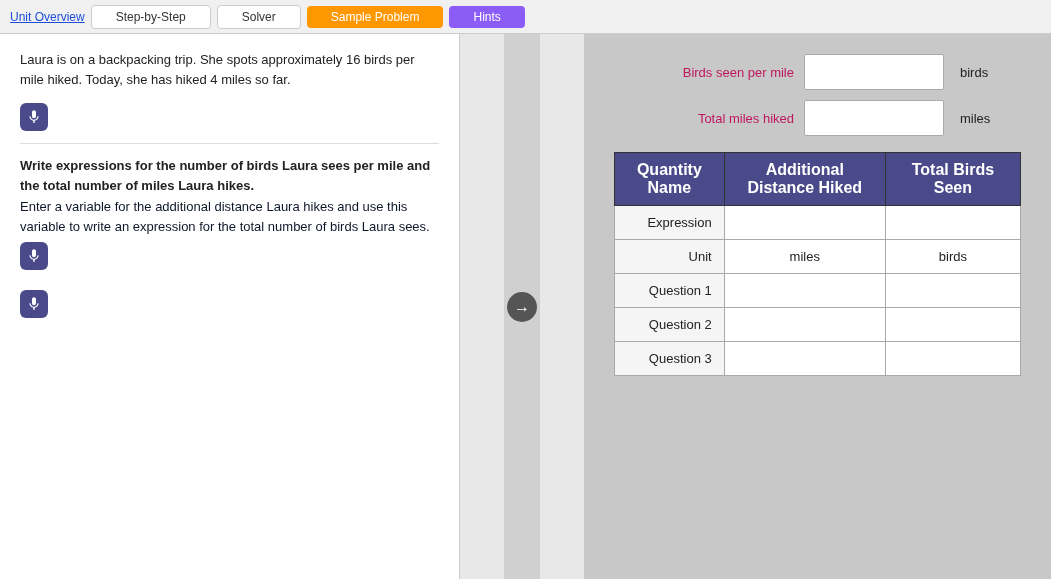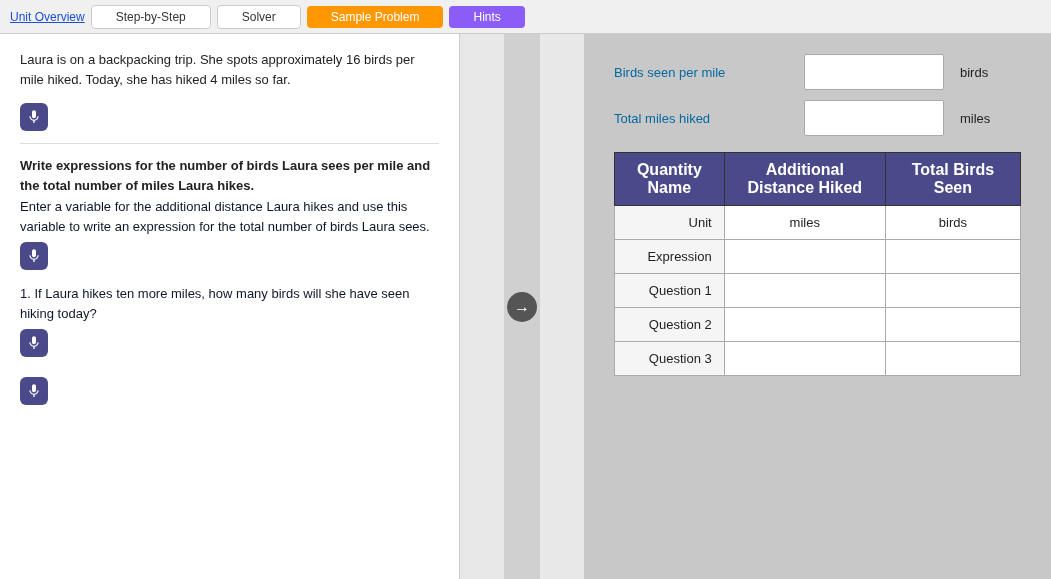--- a/index.html
+++ b/index.html
@@ -162,22 +162,22 @@
     
     .input-row {
       display: flex;
       align-items: center;
       margin-bottom: 10px;
       gap: 10px;
     }
 
     .input-label {
       font-size: 13px;
-      color: #0369a1;
-      text-align: left;
+      color: #be185d;
+      text-align: right;
       width: 180px;
       min-width: 180px;
     }
 
     .input-box {
       width: 140px;
       height: 36px;
       background: white;
       border: 1px solid #aaa;
       border-radius: 2px;
@@ -265,31 +265,20 @@
     <div class="question-item">
       <p class="question-bold">Write expressions for the number of birds Laura sees per mile and the total number of miles Laura hikes.</p>
       <p class="question-normal">Enter a variable for the additional distance Laura hikes and use this variable to write an expression for the total number of birds Laura sees.</p>
       <div class="mic-icon" style="margin-top:6px;">
         <svg viewBox="0 0 24 24" xmlns="http://www.w3.org/2000/svg">
           <path d="M12 14c1.66 0 3-1.34 3-3V5c0-1.66-1.34-3-3-3S9 3.34 9 5v6c0 1.66 1.34 3 3 3zm5.3-3c0 3-2.54 5.1-5.3 5.1S6.7 14 6.7 11H5c0 3.41 2.72 6.23 6 6.72V21h2v-3.28c3.28-.48 6-3.3 6-6.72h-1.7z"></path>
         </svg>
       </div>
     </div>
 
-    <div class="question-item">
-      <p class="question-normal">
-        <span>1.</span>
-        <span> If Laura hikes ten more miles, how many birds will she have seen hiking today?</span>
-      </p>
-      <div class="mic-icon" style="margin-top:6px;">
-        <svg viewBox="0 0 24 24" xmlns="http://www.w3.org/2000/svg">
-          <path d="M12 14c1.66 0 3-1.34 3-3V5c0-1.66-1.34-3-3-3S9 3.34 9 5v6c0 1.66 1.34 3 3 3zm5.3-3c0 3-2.54 5.1-5.3 5.1S6.7 14 6.7 11H5c0 3.41 2.72 6.23 6 6.72V21h2v-3.28c3.28-.48 6-3.3 6-6.72h-1.7z"></path>
-        </svg>
-      </div>
-    </div>
 
     <div class="question-item">
       <div class="mic-icon" style="margin-top:6px;">
         <svg viewBox="0 0 24 24" xmlns="http://www.w3.org/2000/svg">
           <path d="M12 14c1.66 0 3-1.34 3-3V5c0-1.66-1.34-3-3-3S9 3.34 9 5v6c0 1.66 1.34 3 3 3zm5.3-3c0 3-2.54 5.1-5.3 5.1S6.7 14 6.7 11H5c0 3.41 2.72 6.23 6 6.72V21h2v-3.28c3.28-.48 6-3.3 6-6.72h-1.7z"></path>
         </svg>
       </div>
     </div>
 
 
@@ -316,30 +305,30 @@
     <table class="data-table">
       <thead>
         <tr>
           <th class="first-col-header">Quantity Name</th>
           <th style="min-width:140px;">Additional Distance Hiked</th>
           <th style="min-width:130px;">Total Birds Seen</th>
         </tr>
       </thead>
       <tbody id="table-body">
       <tr>
+            <td class="row-label">Expression</td>
+            <td class="input-cell"></td>
+            <td class="input-cell"></td>
+          </tr>
+          <tr>
             <td class="row-label">Unit</td>
             <td class="input-cell">miles</td>
             <td class="input-cell">birds</td>
           </tr>
           <tr>
-            <td class="row-label">Expression</td>
-            <td class="input-cell"></td>
-            <td class="input-cell"></td>
-          </tr>
-          <tr>
             <td class="row-label">Question 1</td>
             <td class="input-cell"></td>
             <td class="input-cell"></td>
           </tr>
           <tr>
             <td class="row-label">Question 2</td>
             <td class="input-cell"></td>
             <td class="input-cell"></td>
           </tr>
           <tr>

